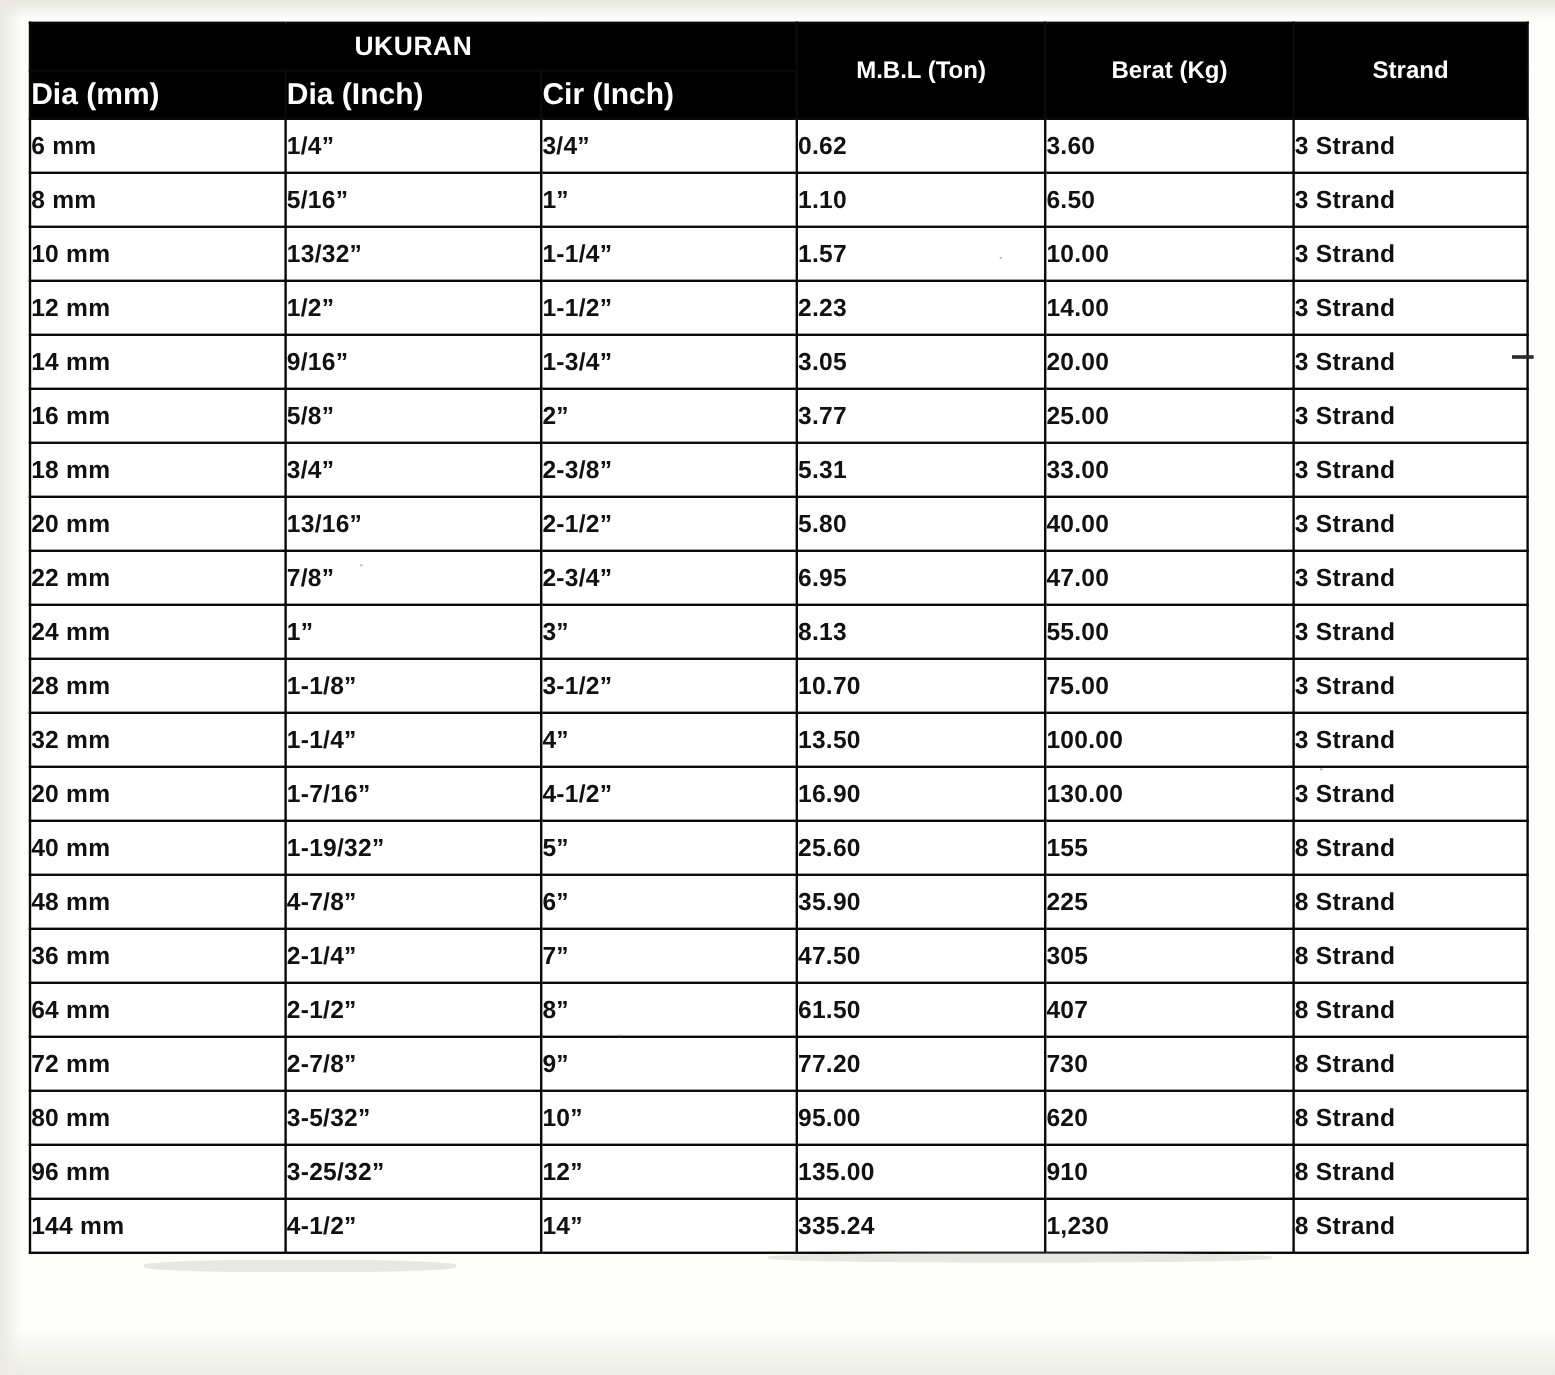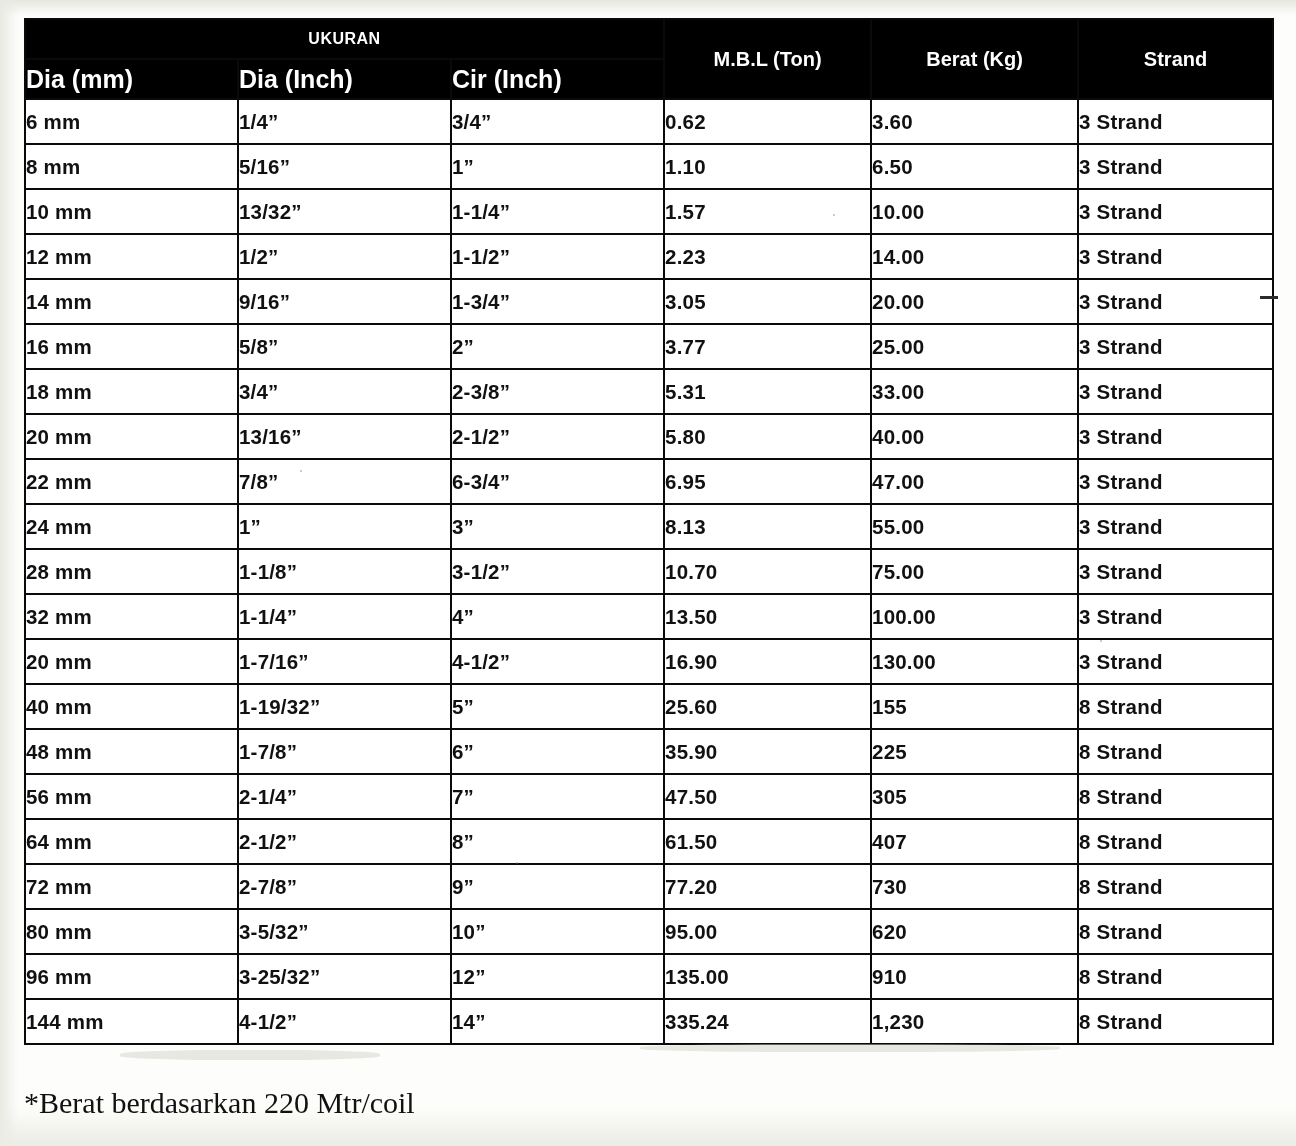--- a/index.html
+++ b/index.html
@@ -50,21 +50,21 @@
     background: #000000;
     color: #ffffff;
     font-size: 20px;
     font-weight: normal;
     height: 38px;
   }
 
   th.group-head {
     text-align: center;
     letter-spacing: 0.5px;
-    font-size: 16px;
+    font-size: 22px;
   }
 
   th.side-head {
     text-align: center;
     padding-left: 12px;
   }
 
   th.sub-head {
     text-align: left;
     padding-left: 12px;
@@ -233,21 +233,21 @@
             <td>20 mm</td>
             <td>13/16”</td>
             <td>2-1/2”</td>
             <td>5.80</td>
             <td>40.00</td>
             <td>3 Strand</td>
           </tr>
           <tr>
             <td>22 mm</td>
             <td>7/8”</td>
-            <td>6-3/4”</td>
+            <td>2-3/4”</td>
             <td>6.95</td>
             <td>47.00</td>
             <td>3 Strand</td>
           </tr>
           <tr>
             <td>24 mm</td>
             <td>1”</td>
             <td>3”</td>
             <td>8.13</td>
             <td>55.00</td>
@@ -280,28 +280,28 @@
           <tr>
             <td>40 mm</td>
             <td>1-19/32”</td>
             <td>5”</td>
             <td>25.60</td>
             <td>155</td>
             <td>8 Strand</td>
           </tr>
           <tr>
             <td>48 mm</td>
-            <td>1-7/8”</td>
+            <td>4-7/8”</td>
             <td>6”</td>
             <td>35.90</td>
             <td>225</td>
             <td>8 Strand</td>
           </tr>
           <tr>
-            <td>56 mm</td>
+            <td>36 mm</td>
             <td>2-1/4”</td>
             <td>7”</td>
             <td>47.50</td>
             <td>305</td>
             <td>8 Strand</td>
           </tr>
           <tr>
             <td>64 mm</td>
             <td>2-1/2”</td>
             <td>8”</td>
@@ -340,21 +340,20 @@
             <td>335.24</td>
             <td>1,230</td>
             <td>8 Strand</td>
           </tr>
         </tbody>
     </table>
   </div>
 
   <div class="dash-mark"></div>
 
-  <div class="footnote">*Berat berdasarkan 220 Mtr/coil</div>
 
   <div class="smudge" style="left:120px; top:1050px; width:260px; height:10px;"></div>
   <div class="smudge" style="left:640px; top:1044px; width:420px; height:8px;"></div>
   <div class="speck" style="left:833px; top:214px;"></div>
   <div class="speck" style="left:516px; top:862px;"></div>
   <div class="speck" style="left:300px; top:470px;"></div>
   <div class="speck" style="left:1100px; top:640px;"></div>
 </div>
 
 </body></html>

